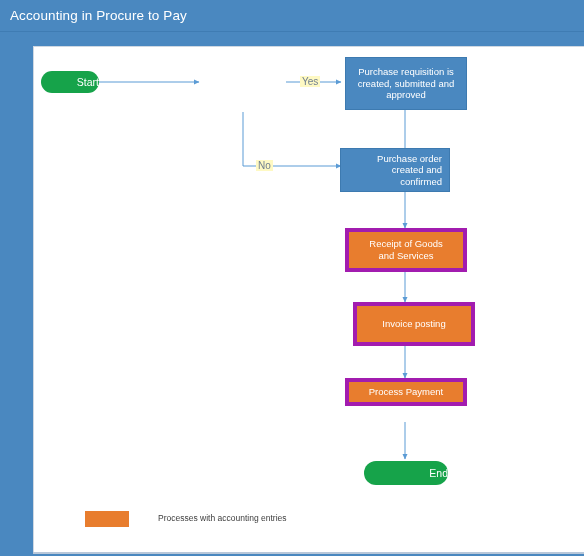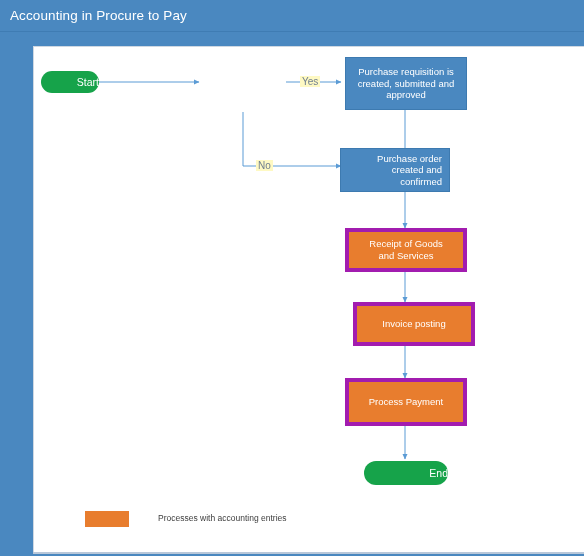--- a/index.html
+++ b/index.html
@@ -233,21 +233,21 @@
       </div>
 
       <div class="node node-process-orange" style="left:311px; top:181px; width:122px; height:44px;">
         <span>Receipt of Goods and Services</span>
       </div>
 
       <div class="node node-process-orange" style="left:311px; top:255px; width:122px; height:44px;margin-left:8px;">
         <span>Invoice posting</span>
       </div>
 
-      <div class="node node-process-orange" style="left:311px; top:331px; width:122px; height:48px;">
+      <div class="node node-process-orange" style="left:311px; top:331px; width:122px; height:28px;">
         <span>Process Payment</span>
       </div>
 
       <div class="node node-terminator" style="left:330px; top:414px; width:84px; height:24px;">
         <span>End</span>
       </div>
 
       <div class="legend-swatch"></div>
       <div class="legend-text">Processes with accounting entries</div>
 

